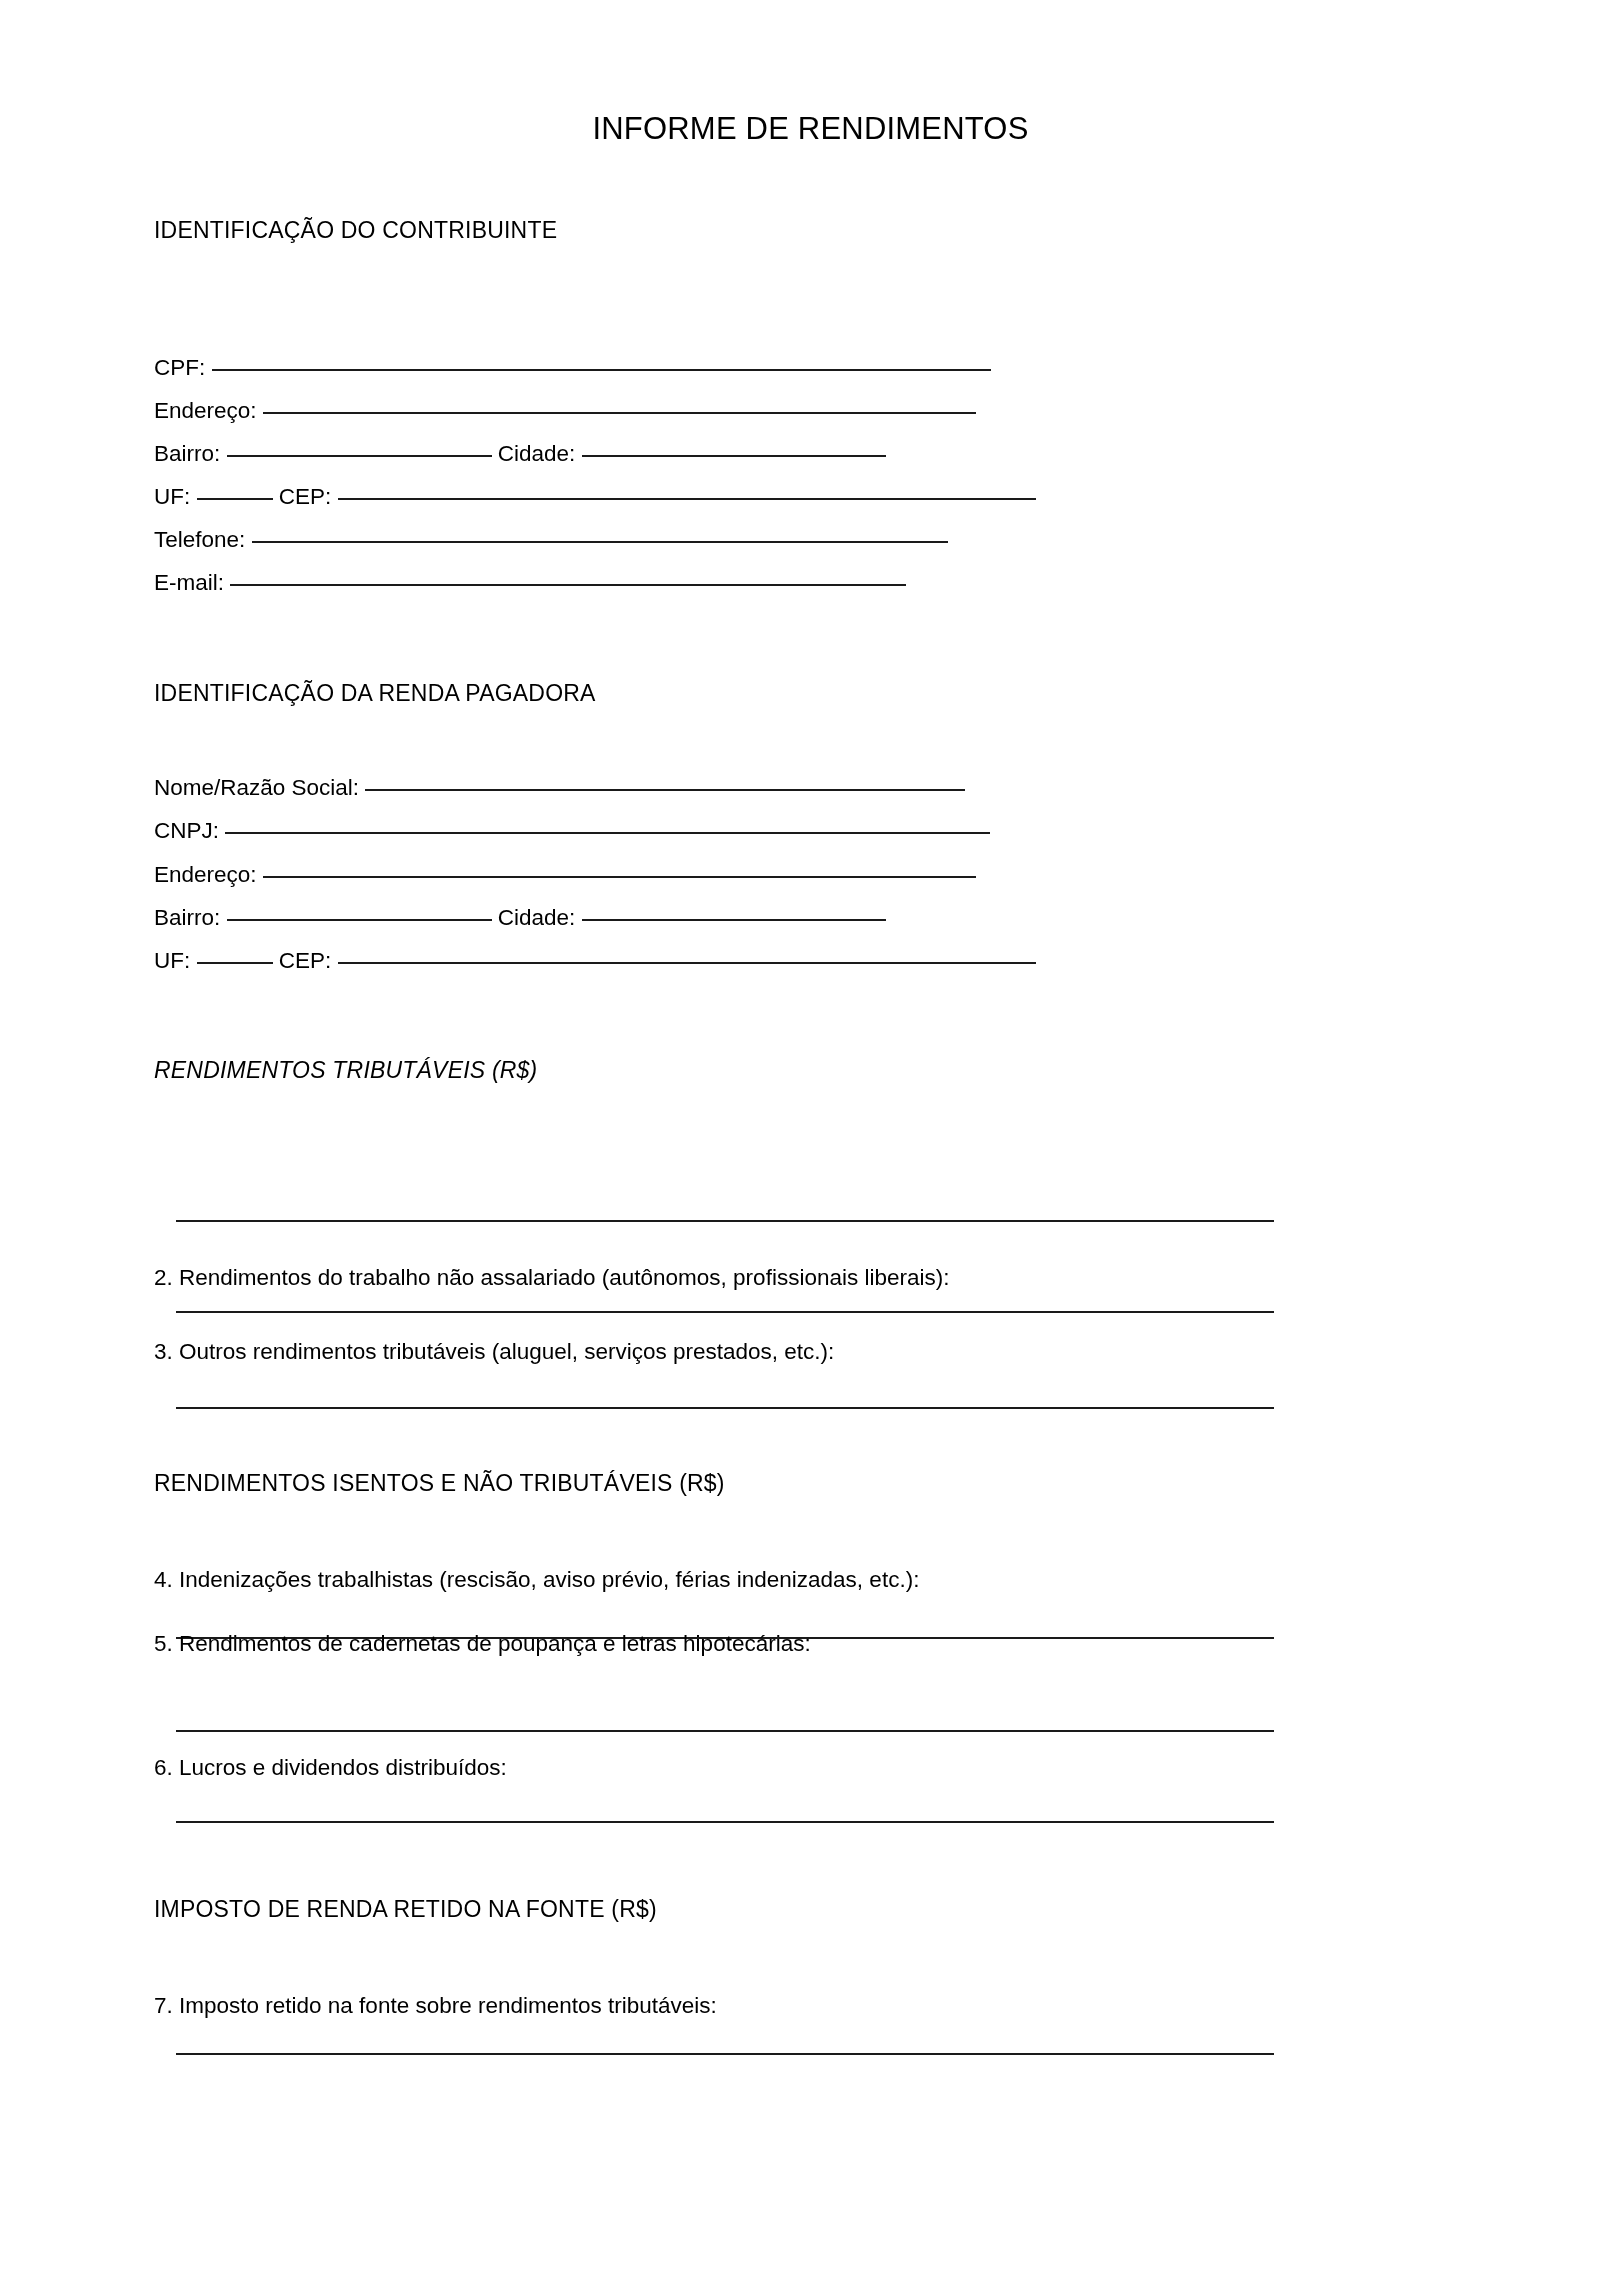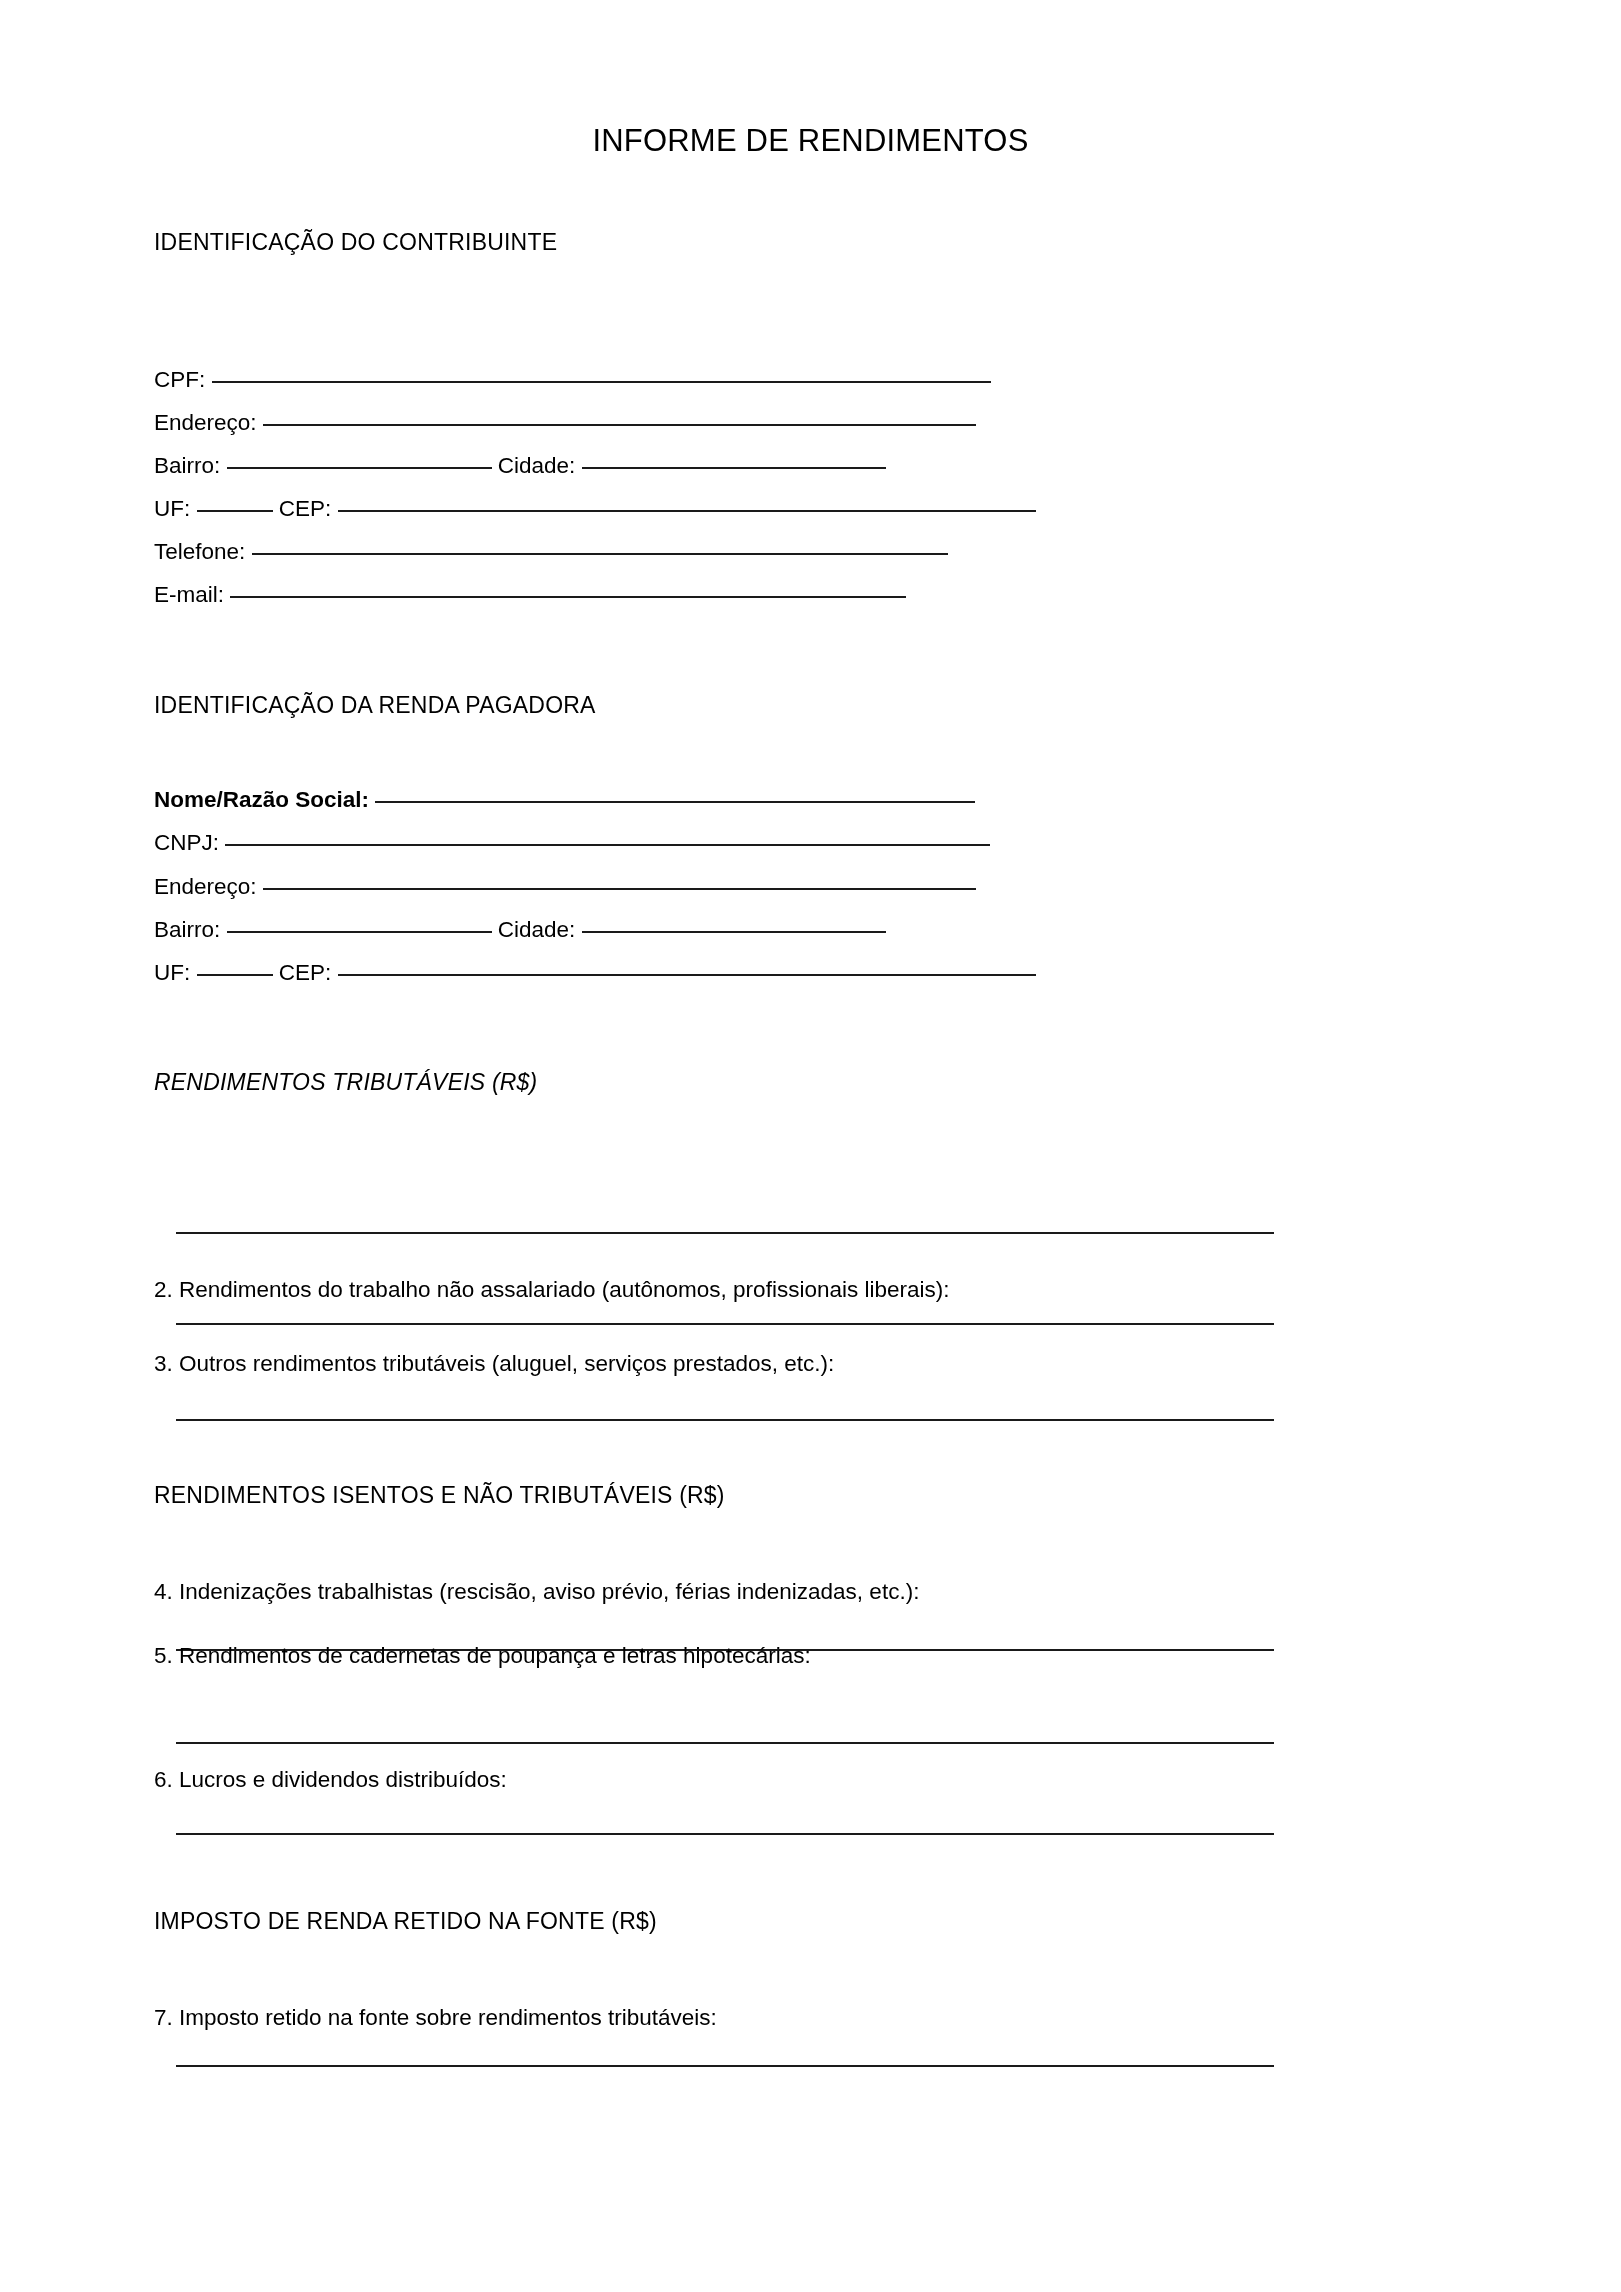--- a/index.html
+++ b/index.html
@@ -9,21 +9,21 @@
   }
   body {
     font-family: "Liberation Sans", sans-serif;
     color: #000000;
   }
   .page {
     position: relative;
     width: 1621px;
     height: 2141px;
     background: #ffffff;
-    margin: 12px auto;
+    margin: 0 auto;
     overflow: hidden;
     box-sizing: border-box;
   }
   .doc-title {
     position: absolute;
     top: 110px;
     left: 0;
     width: 1621px;
     text-align: center;
     font-size: 31px;
@@ -111,21 +111,21 @@
     <span class="rule" style="width:676px;"></span>
   </div>
 
   <div class="field-row" style="top:526px;">
     <span class="field-label">Telefone: </span>
     <span class="rule" style="width:696px;"></span>
   </div>
 
   <div class="section-heading" style="top:680px;">IDENTIFICAÇÃO DA RENDA PAGADORA</div>
 
-  <div class="field-row" style="top:774px;font-weight:bold;">
+  <div class="field-row" style="top:774px;">
     <span class="field-label">Nome/Razão Social: </span>
     <span class="rule" style="width:600px;"></span>
   </div>
 
   <div class="field-row" style="top:817px;">
     <span class="field-label">CNPJ: </span>
     <span class="rule" style="width:765px;"></span>
   </div>
 
   <div class="field-row" style="top:861px;">

